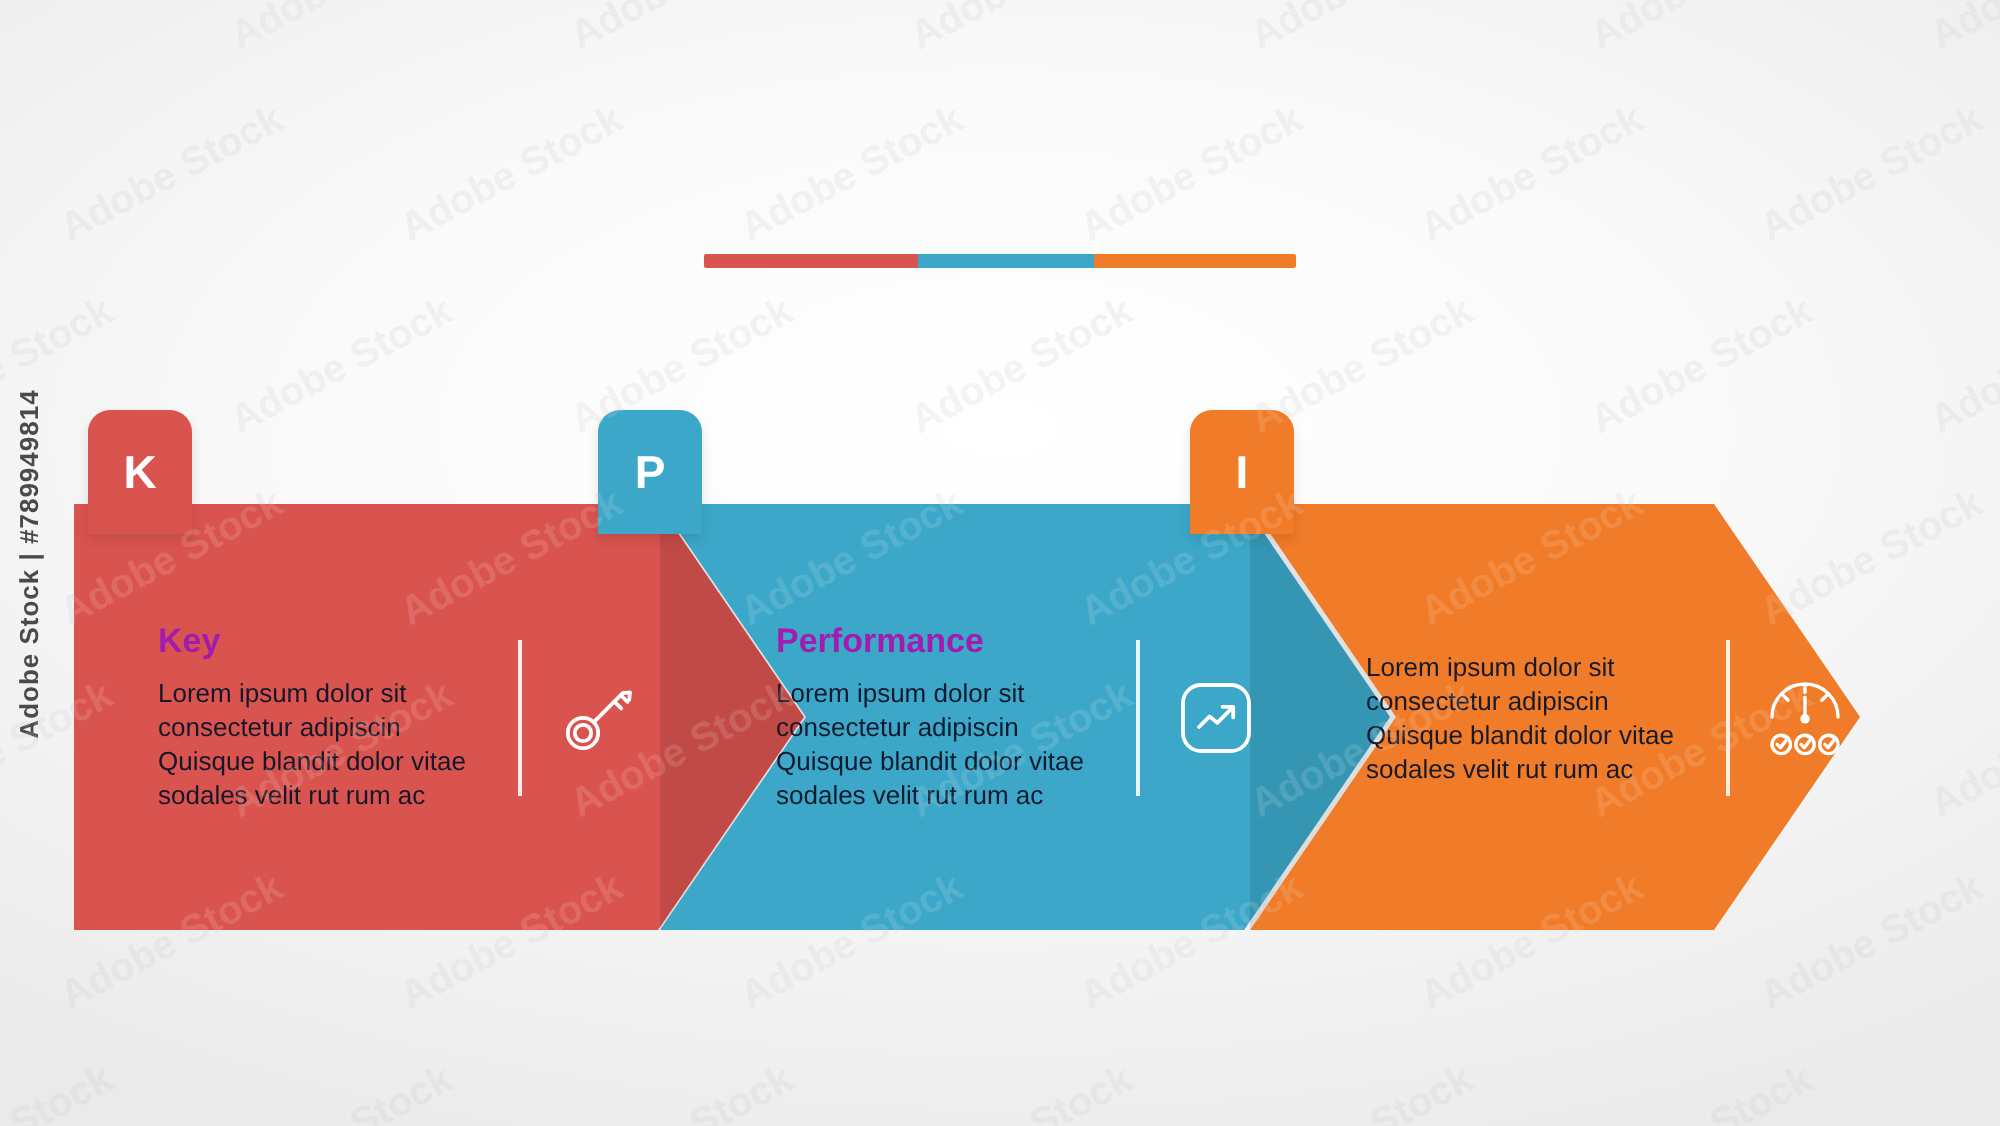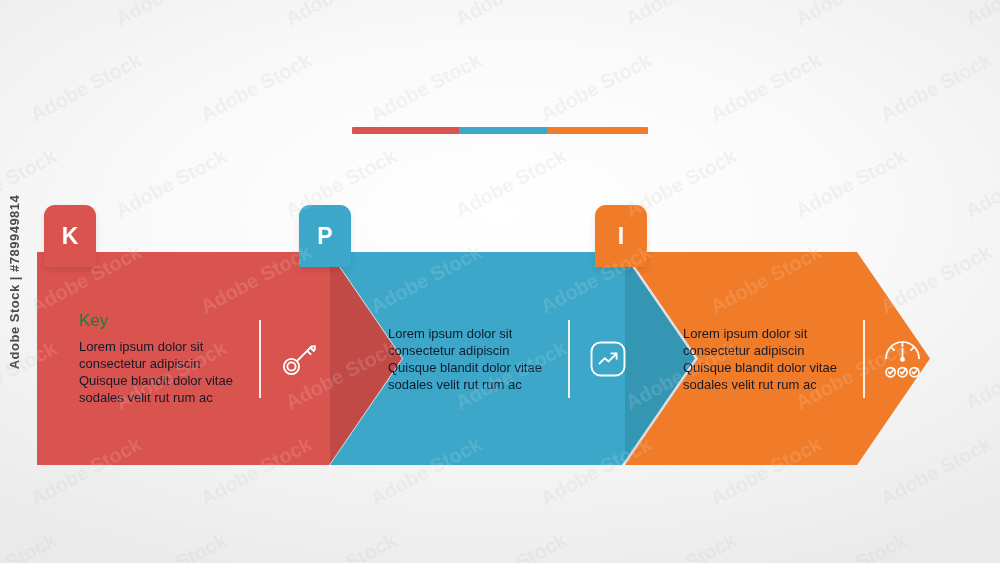--- a/index.html
+++ b/index.html
@@ -97,21 +97,21 @@
   .content{
     position:absolute; top:47px; height:213px; z-index:9;
     display:flex; align-items:center;
   }
   .content.k0{ left:37px;  width:365px; padding-left:42px; }
   .content.k1{ left:330px; width:365px; padding-left:58px; }
   .content.k2{ left:625px; width:305px; padding-left:58px; }
 
   .text-col{ width:160px; }
   .heading{
-    color:#15803d; font-size:17px; font-weight:normal;
+    color:#a21caf; font-size:17px; font-weight:bold;
     margin-bottom:7px; white-space:nowrap;
   }
   .bodytext{
     color:#0f172a; font-size:13px; line-height:17px;
     opacity:0.97;
   }
 
   .divider{
     width:2px; height:78px; background:rgba(255,255,255,0.88);
     margin-left:20px; margin-right:12px; flex:0 0 auto;
@@ -245,20 +245,21 @@
           <path d="M18.9 23.1 L33.4 8.6"></path>
           <path d="M29.2 12.8 L32.6 16.2"></path>
           <path d="M32.4 9.6 L35.8 13.0"></path>
           <path d="M33.4 8.6 L37.0 8.2 L36.6 11.8"></path>
         </svg>
       </div>
     </div>
 
     <div class="content k1">
       <div class="text-col">
+        <div class="heading">Performance</div>
         <div class="bodytext">Lorem ipsum dolor sit consectetur adipiscin Quisque blandit dolor vitae sodales velit rut rum ac</div>
       </div>
       <div class="divider"></div>
       <div class="icon-wrap">
         <svg width="42" height="42" viewBox="0 0 42 42" fill="none" stroke="#ffffff" stroke-width="1.9" stroke-linecap="round" stroke-linejoin="round">
           <rect x="4.5" y="4.5" width="33" height="33" rx="9"></rect>
           <path d="M12.5 25.5 L17.8 20.2 L21.6 23.4 L29.2 15.8"></path>
           <path d="M24.3 15.4 L29.6 15.4 L29.6 20.7"></path>
         </svg>
       </div>

